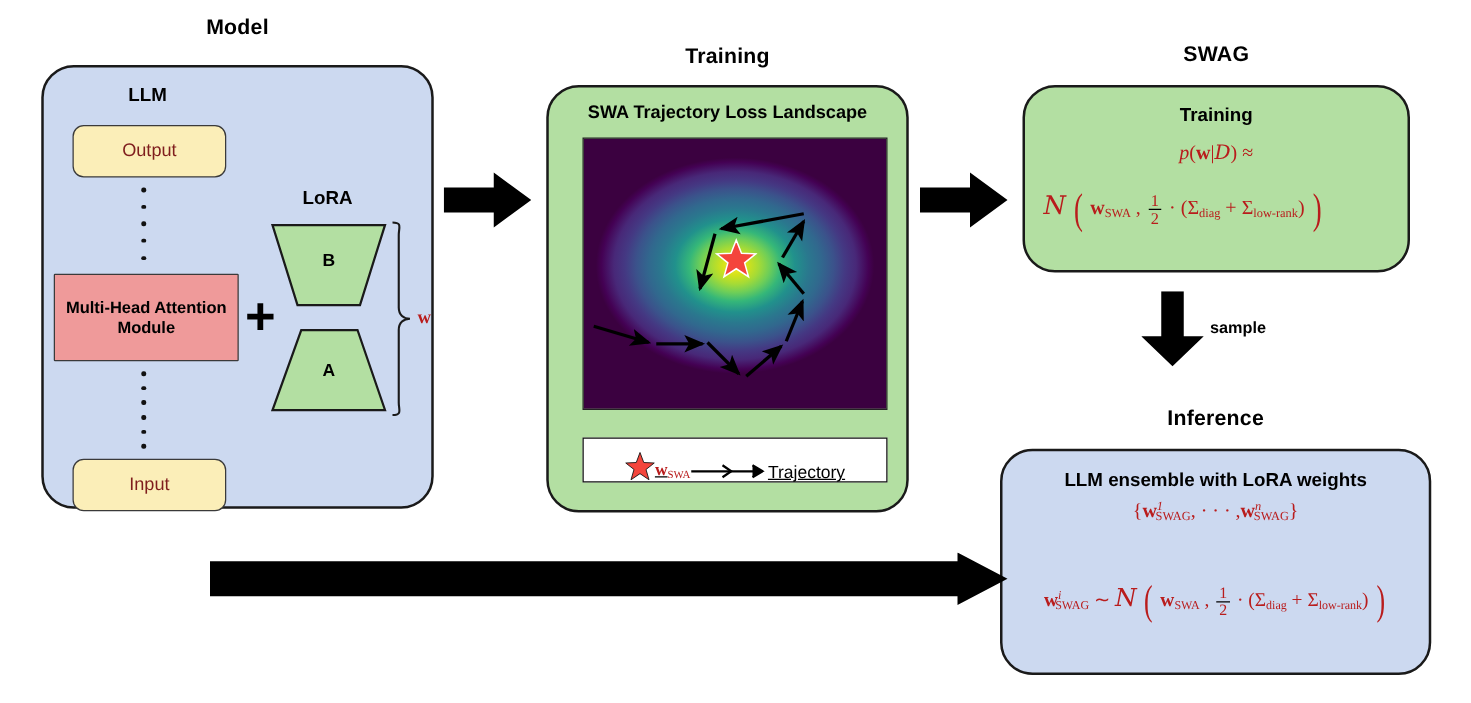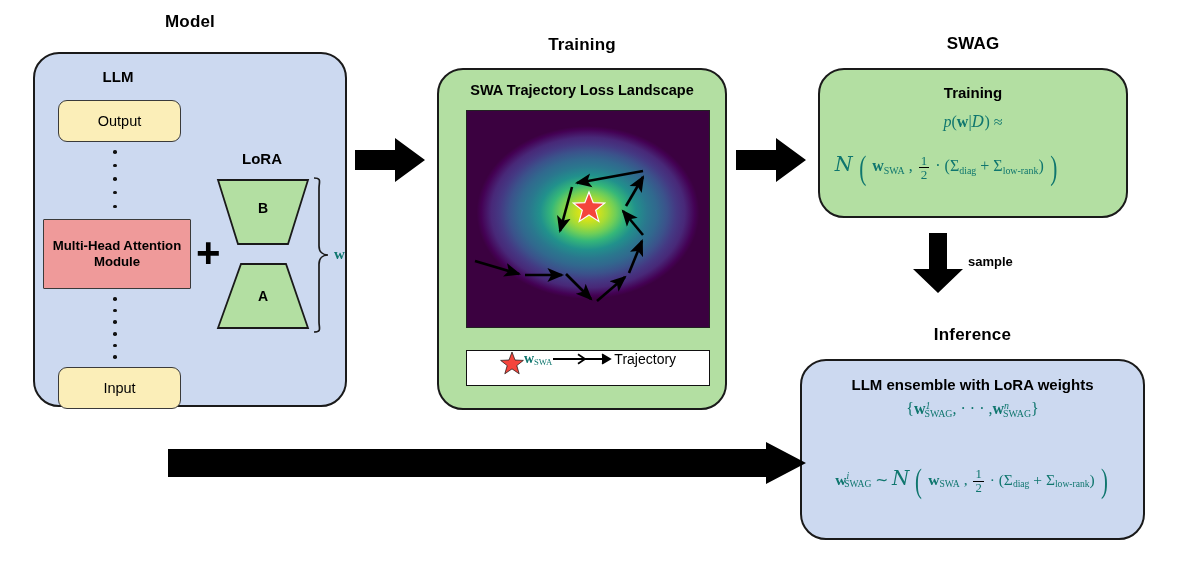--- a/index.html
+++ b/index.html
@@ -49,21 +49,21 @@
   
   .box-yellow {
     box-sizing: border-box;
     background: #fbeeb8;
     border: 1.6px solid #3a3a3a;
     border-radius: 9px;
     display: flex;
     align-items: center;
     justify-content: center;
     font-size: 14.5px;
-    color: #000000;
+    color: #7f1d1d;
   }
   .box-red {
     box-sizing: border-box;
     background: #ef9a9a;
     border: 1.6px solid #3a3a3a;
     border-radius: 1px;
     display: flex;
     align-items: center;
     justify-content: center;
     text-align: center;
@@ -93,21 +93,21 @@
     font-weight: bold;
     font-size: 42px;
     line-height: 1;
     color: #000;
     font-family: "Liberation Sans", sans-serif;
   }
 
   
   .math {
     font-family: "Liberation Serif", serif;
-    color: #0f766e;
+    color: #b91c1c;
     white-space: nowrap;
   }
   .mi  { font-style: italic; }
   .mb  { font-weight: bold; }
   .cal { font-family: "DejaVu Serif", serif; font-style: italic; }
   .sub {
     font-size: 0.62em;
     vertical-align: -0.28em;
     font-style: normal;
     font-weight: normal;
@@ -138,23 +138,24 @@
     transform: scaleX(0.62);
     font-weight: 300;
   }
 
   
   .legend {
     box-sizing: border-box;
     background: #ffffff;
     border: 1.8px solid #111;
     display: flex;
-    align-items: flex-start;
+    align-items: flex-end;
     justify-content: center;
     gap: 0;
+    text-decoration: underline;
   }
 
   
   .landscape {
     box-sizing: border-box;
     border: 1px solid #222;
     overflow: hidden;
     background:
       radial-gradient(ellipse 46% 40% at 50% 47%,
         #fde725 0%,

